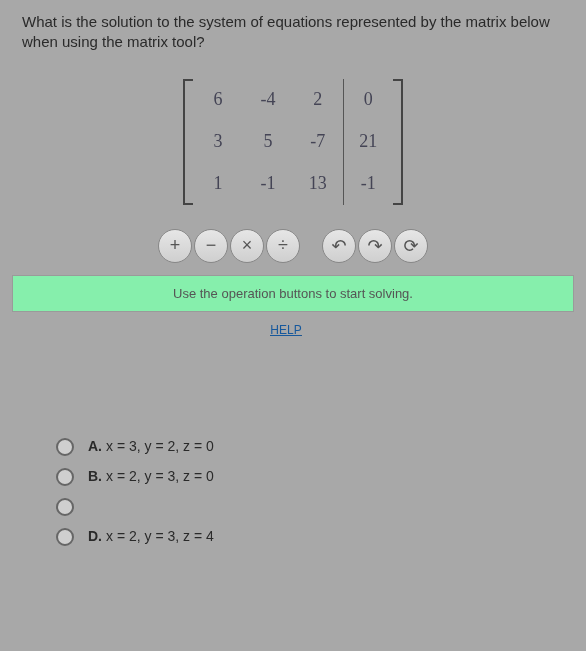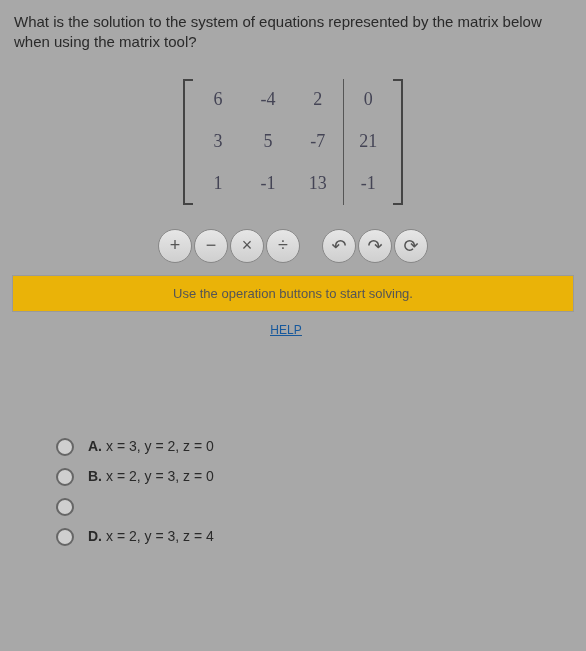--- a/index.html
+++ b/index.html
@@ -9,20 +9,21 @@
     font-family: Arial, sans-serif;
     background: #a8a8a8;
     color: #2a2a2a;
     overflow: hidden;
   }
   .question {
     padding: 12px 14px 8px 14px;
     font-size: 15px;
     line-height: 1.35;
     background: #a8a8a8;
+    margin-left: 8px;
   }
   .matrix-wrap {
     display: flex;
     justify-content: center;
     padding: 18px 0 14px 0;
   }
   .matrix {
     display: flex;
     align-items: stretch;
     font-family: "Times New Roman", serif;
@@ -59,21 +60,21 @@
     background: linear-gradient(#e6e6e6,#cfcfcf);
     display: flex;
     align-items: center;
     justify-content: center;
     font-size: 18px;
     color: #555;
     cursor: pointer;
   }
   .hint-bar {
     margin: 0 12px;
-    background: #eab308;
+    background: #86efac;
     border: 1px solid #9a9a9a;
     text-align: center;
     font-size: 13px;
     color: #555;
     padding: 10px 0;
   }
   .help-row {
     text-align: center;
     padding: 8px 14px 0 0;
     text-decoration: underline;

